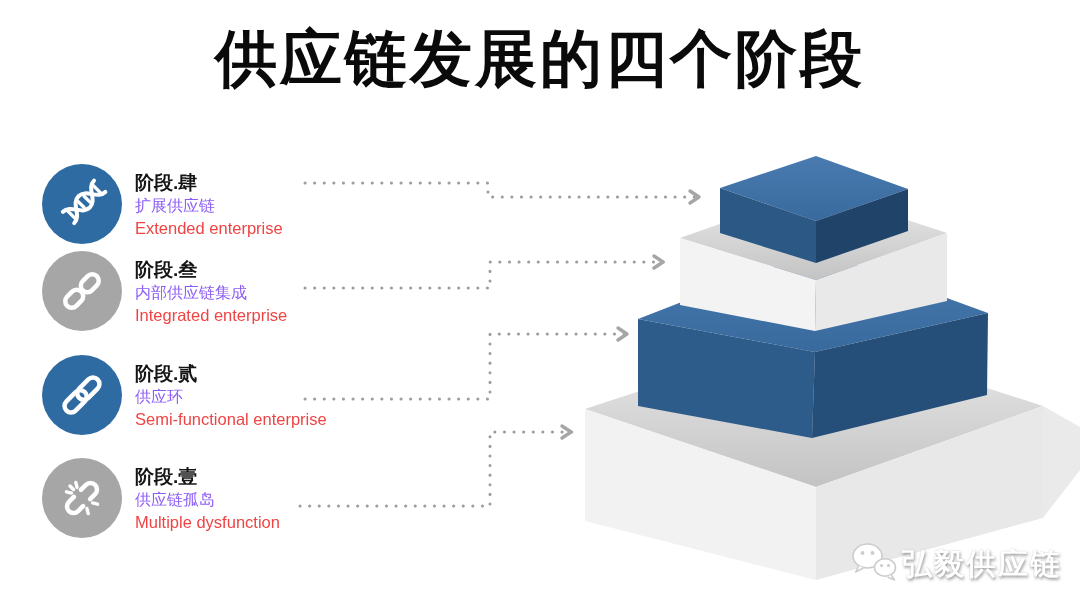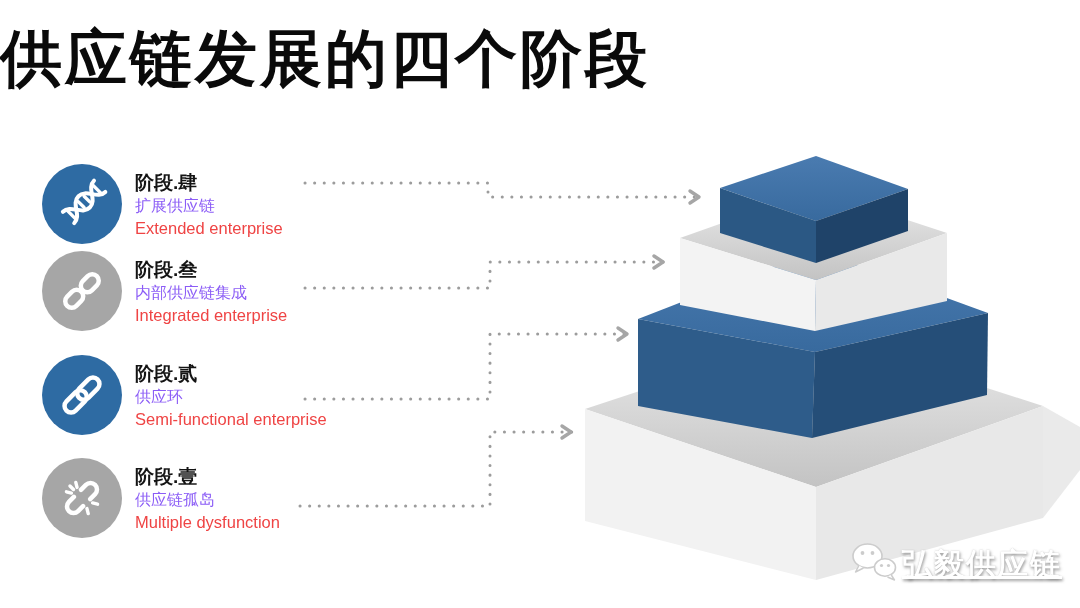--- a/index.html
+++ b/index.html
@@ -2,40 +2,39 @@
 <html><head>
 <meta charset="utf-8">
 <style>
   html,body{margin:0;padding:0;background:#fff;}
   .canvas{
     position:relative;width:1080px;height:608px;background:#ffffff;
     overflow:hidden;font-family:"Liberation Sans",sans-serif;
   }
   .title{
     position:absolute;top:20px;left:0;width:1080px;margin:0;
-    text-align:left;font-size:62px;font-weight:900;color:#0a0a0a;
+    text-align:center;font-size:62px;font-weight:900;color:#0a0a0a;
     letter-spacing:3px;line-height:1.25;
   }
   .diagram-svg{position:absolute;left:0;top:0;width:1080px;height:608px;}
   .stage{position:absolute;left:42px;display:flex;gap:13px;width:330px;}
   .stage-icon{width:80px;height:80px;flex:0 0 80px;}
   .stage-icon svg{display:block;}
   .stage-text{padding-top:6px;}
   .stage-label{font-size:19px;font-weight:800;color:#141414;line-height:25px;}
   .stage-zh{font-size:16px;color:#8b5cf6;line-height:22px;}
   .stage-en{font-size:16.5px;color:#ef4444;line-height:22px;}
   .stage-1{top:164px;} .stage-2{top:251px;} .stage-3{top:355px;} .stage-4{top:458px;}
   .watermark{
     position:absolute;left:850px;top:540px;display:flex;align-items:center;gap:4px;
   }
   .watermark-text{
     font-size:30px;font-weight:700;color:#ffffff;letter-spacing:2px;
     text-shadow:1px 2px 3px rgba(110,110,110,.65), 0 0 1px rgba(150,150,150,.5);
     white-space:nowrap;
-    text-decoration:underline;
   }
 </style>
 </head>
 <body>
 
 <div class="canvas">
 
   <svg class="diagram-svg" viewBox="0 0 1080 608">
     <defs>
       <marker id="arrHead" markerUnits="userSpaceOnUse" markerWidth="20" markerHeight="20" refX="14" refY="9" orient="auto">

